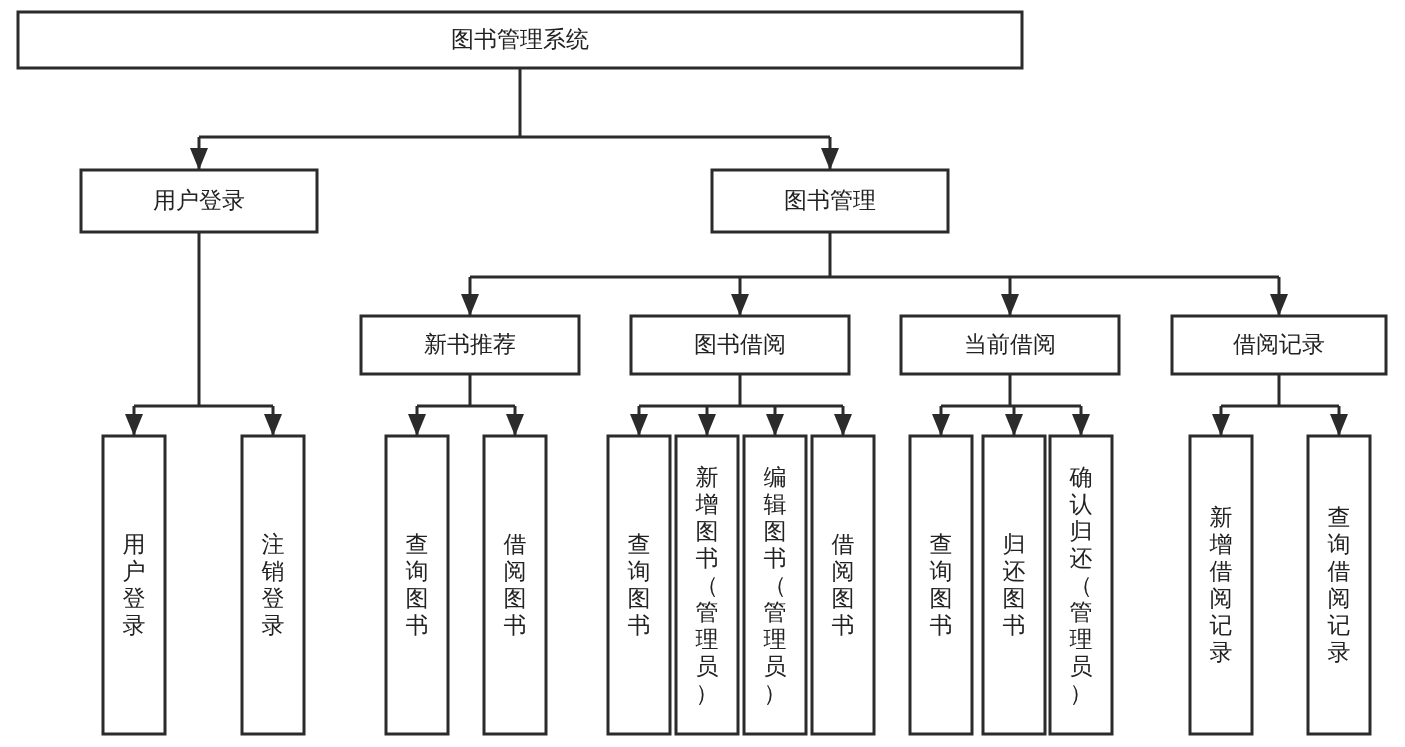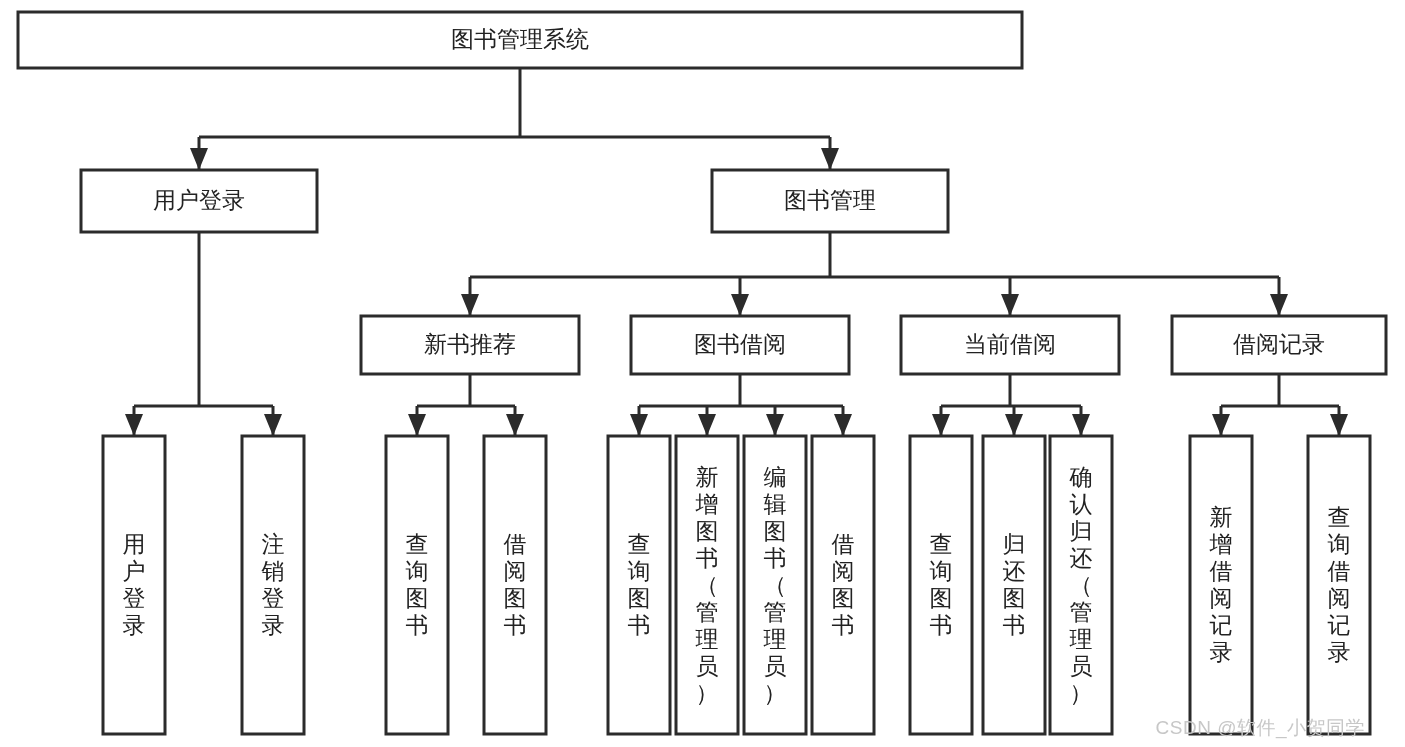--- a/index.html
+++ b/index.html
@@ -11,21 +11,20 @@
     width: 1405px;
     height: 747px;
     font-family: "Liberation Sans", "DejaVu Sans", sans-serif;
     overflow: hidden;
   }
   #diagram-root {
     position: relative;
     width: 1340px;
     height: 747px;
     background: #ffffff;
-    padding-left: 33px;
   }
   svg#flow {
     position: absolute;
     left: 0;
     top: 0;
     width: 1405px;
     height: 747px;
   }
   .node-box {
     fill: #ffffff;
@@ -203,14 +202,13 @@
           <rect x="1190" y="436" width="62" height="298" class="node-box"></rect>
           <text class="node-label-v"><tspan x="1221" y="525.06">新</tspan><tspan x="1221" y="552.06">增</tspan><tspan x="1221" y="579.06">借</tspan><tspan x="1221" y="606.06">阅</tspan><tspan x="1221" y="633.06">记</tspan><tspan x="1221" y="660.06">录</tspan></text>
         </g>
         <g>
           <rect x="1308" y="436" width="62" height="298" class="node-box"></rect>
           <text class="node-label-v"><tspan x="1339" y="525.06">查</tspan><tspan x="1339" y="552.06">询</tspan><tspan x="1339" y="579.06">借</tspan><tspan x="1339" y="606.06">阅</tspan><tspan x="1339" y="633.06">记</tspan><tspan x="1339" y="660.06">录</tspan></text>
         </g>
       </g>
   </svg>
 
-  <div class="watermark">CSDN @软件_小贺同学</div>
 </div>
 
 </body></html>

